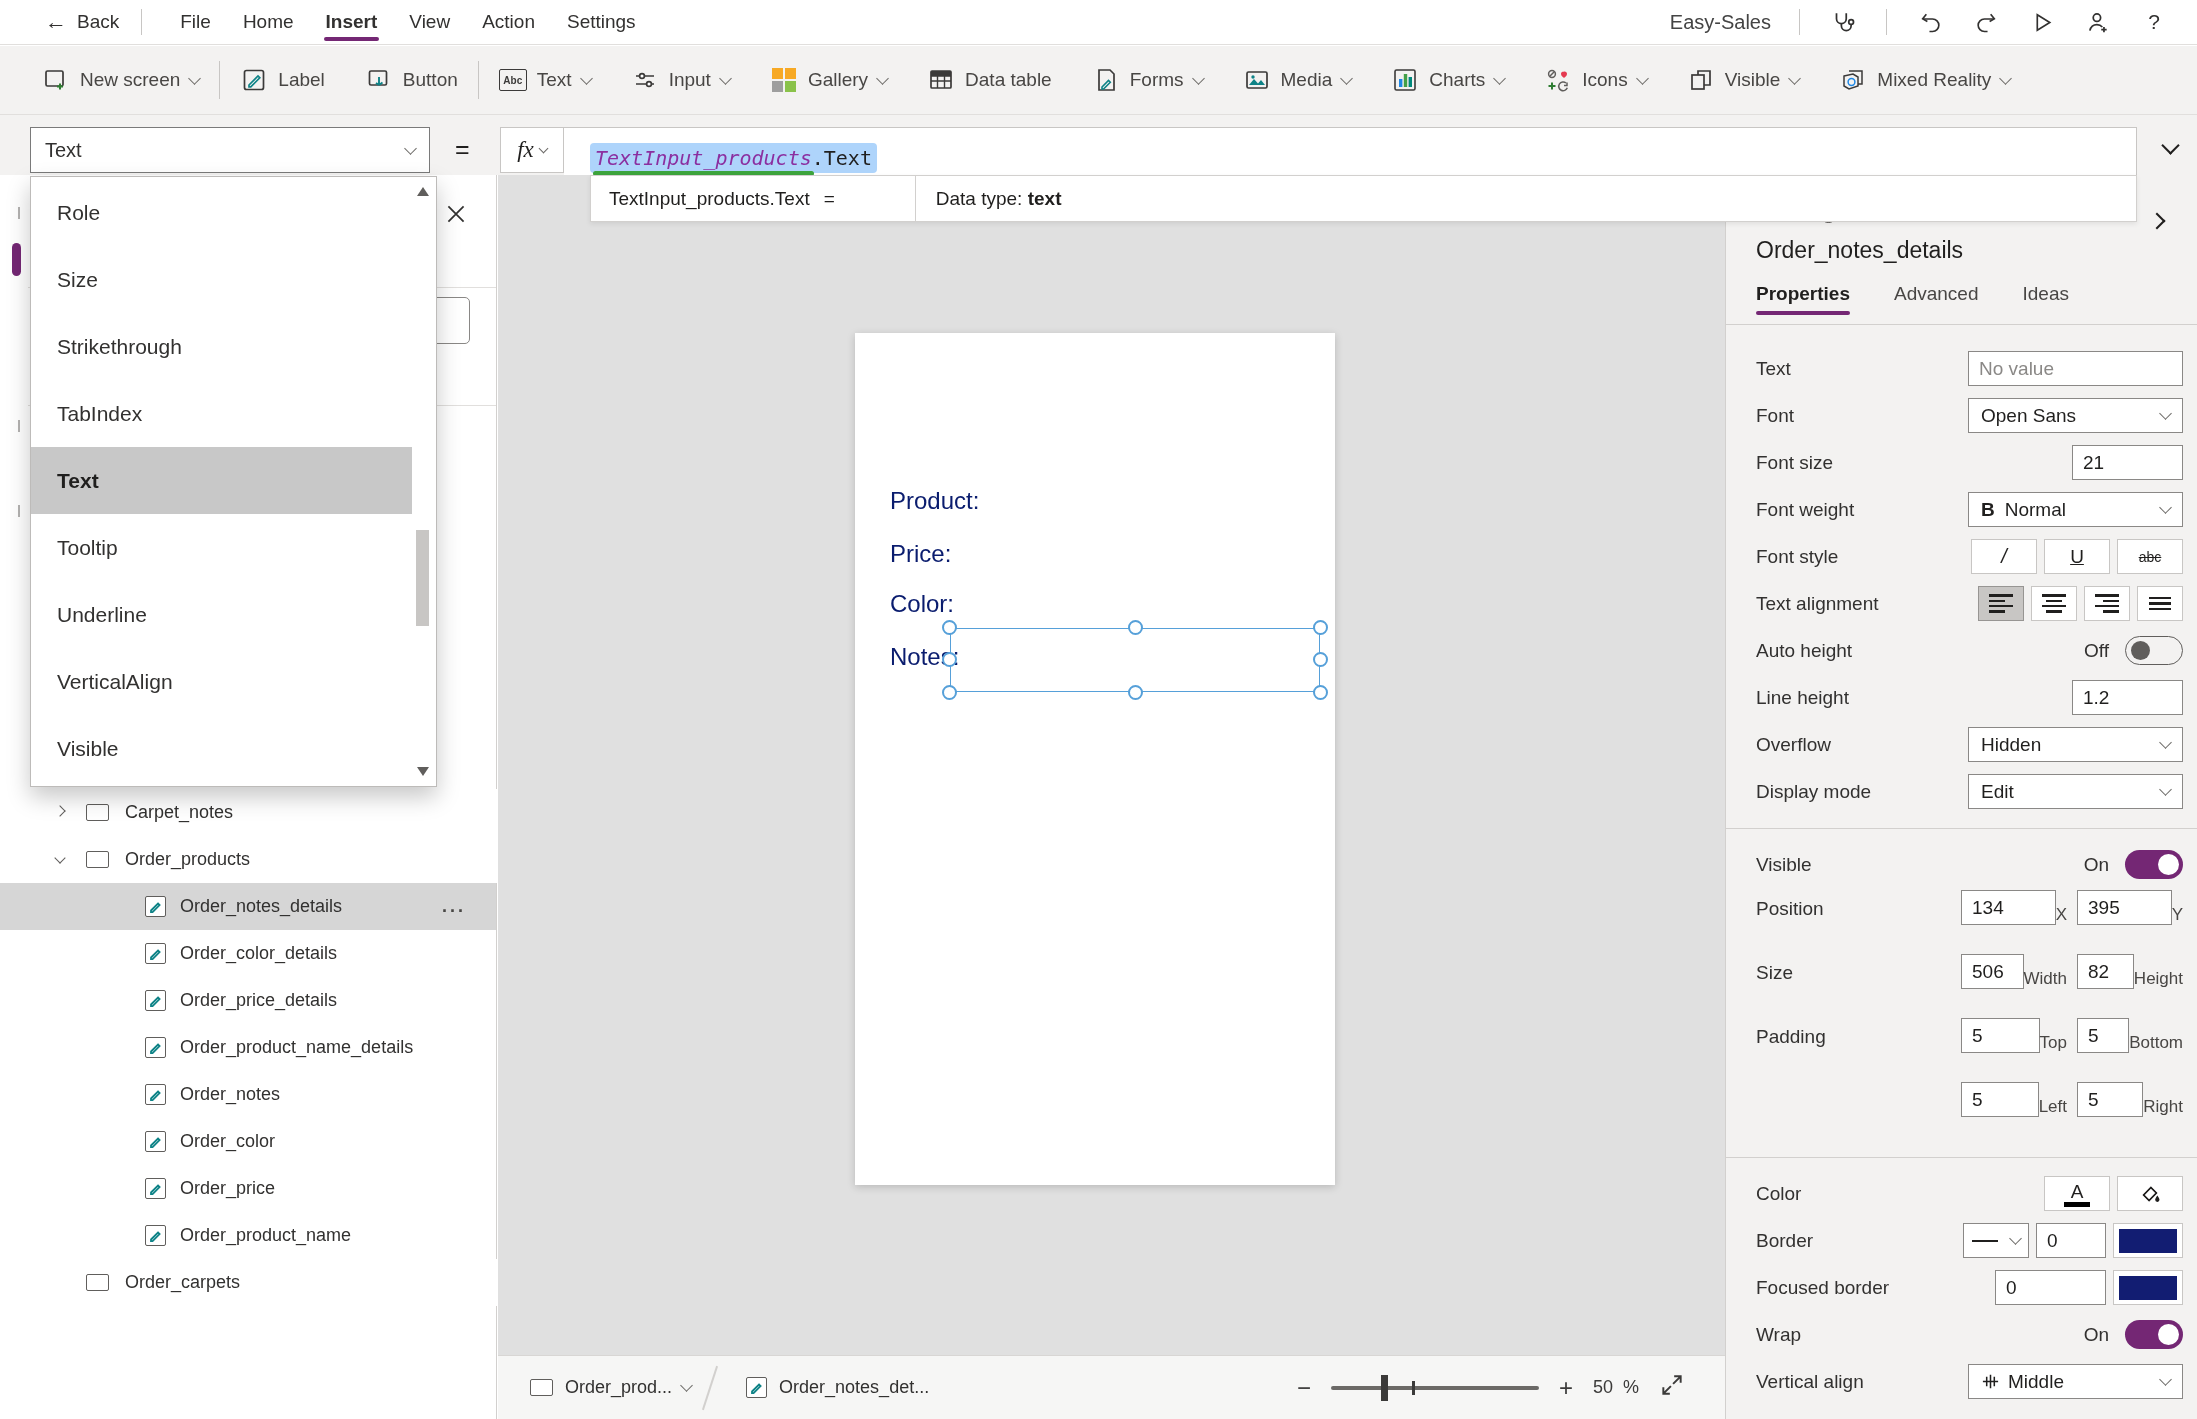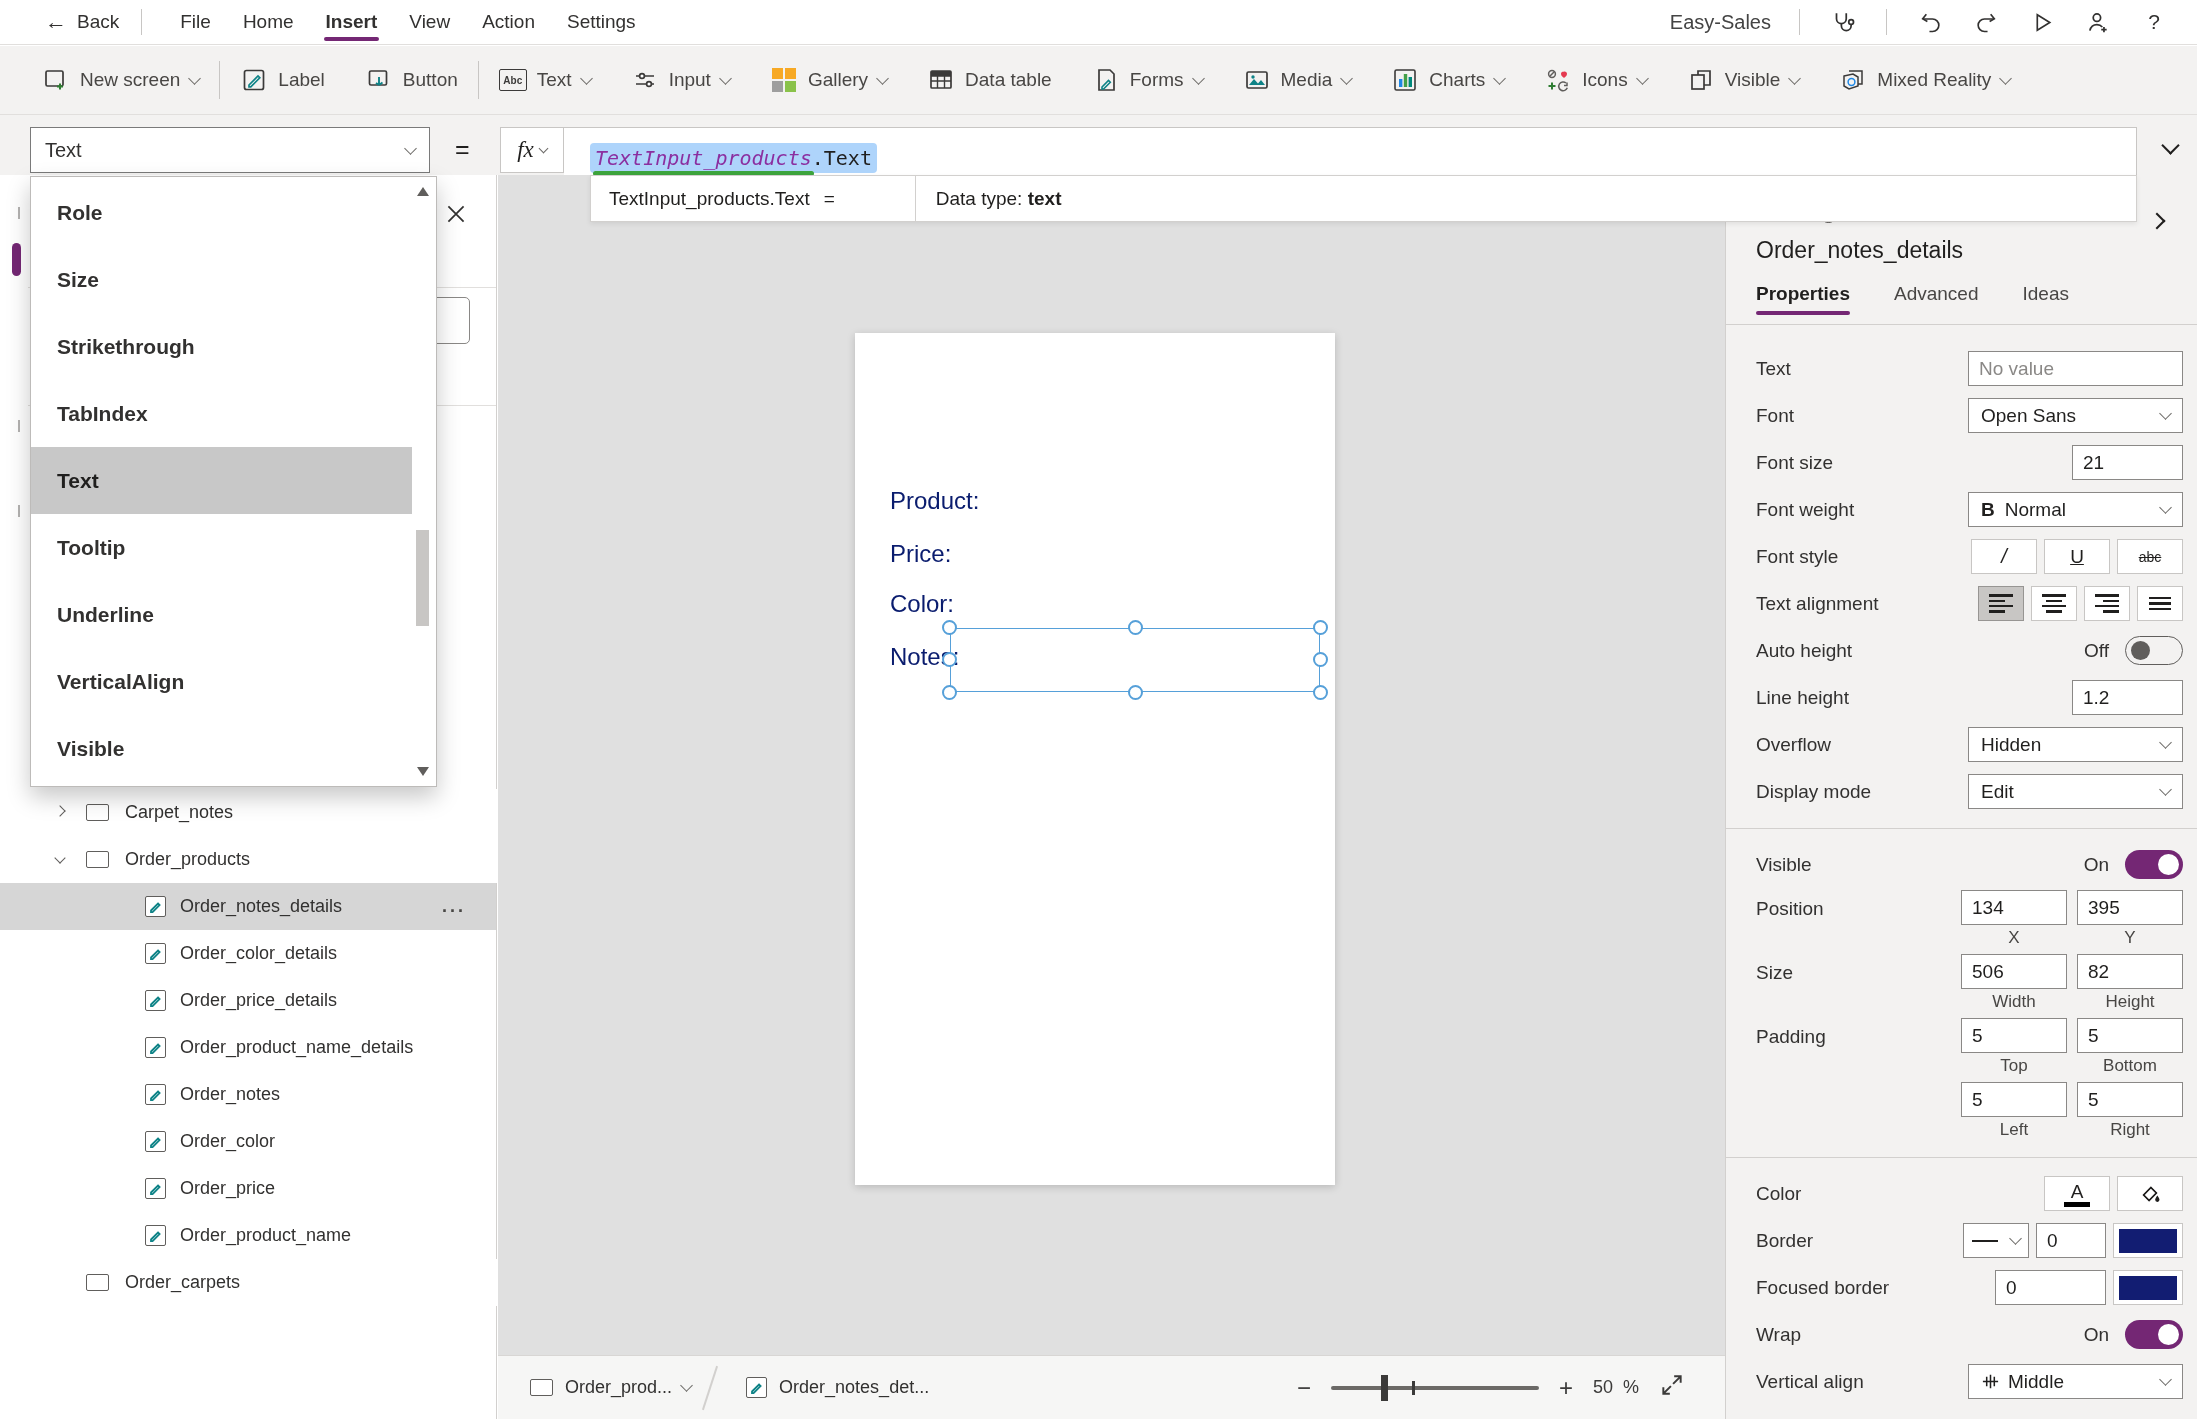--- a/index.html
+++ b/index.html
@@ -65,21 +65,21 @@
   .hint .expr{margin-left:18px;}
   .hint .eq{margin-left:14px;}
   .hint .hdiv{width:1px;height:46px;background:#d2d0ce;margin-left:80px;}
   .hint .dtype{margin-left:20px;color:#201f1e;}
   .hint .dtype b{font-weight:bold;}
 
   
   .pdrop{position:absolute;left:30px;top:176px;width:407px;height:611px;background:#fff;border:1px solid #bdbbb9;
     box-shadow:0 10px 22px rgba(0,0,0,.22);z-index:70;}
   .pdrop .list{position:absolute;left:0;top:2px;right:24px;bottom:2px;display:flex;flex-direction:column;}
-  .pdrop .opt{height:67px;display:flex;align-items:center;padding-left:26px;font-size:21px;color:var(--txt);cursor:pointer;font-weight:bold;}
+  .pdrop .opt{height:67px;display:flex;align-items:center;padding-left:26px;font-size:21px;color:var(--txt);cursor:pointer;}
   .pdrop .opt.sel{background:#c8c8c8;font-weight:bold;color:#201f1e;}
   .pscroll{position:absolute;right:2px;top:2px;width:22px;bottom:2px;background:#fff;}
   .sarrow{position:absolute;left:5px;width:0;height:0;border-left:6px solid transparent;border-right:6px solid transparent;}
   .sarrow.up{top:8px;border-bottom:9px solid #605e5c;}
   .sarrow.down{bottom:8px;border-top:9px solid #605e5c;}
   .sthumb{position:absolute;left:4px;top:351px;width:13px;height:96px;background:#c8c6c4;}
 
   
   .tree{position:absolute;left:0;top:175px;width:497px;height:1244px;background:#fff;border-right:1px solid #d2d0ce;}
   .railpill{position:absolute;left:12px;top:68px;width:9px;height:33px;border-radius:5px;background:var(--purple);}
@@ -142,21 +142,21 @@
   .pbody{position:absolute;left:0;right:0;top:170px;}
   .prow{height:47px;display:flex;align-items:center;justify-content:space-between;padding:0 14px 0 30px;}
   .prow.tall{height:64px;align-items:flex-start;padding-top:2px;}
   .plabel{font-size:19px;color:var(--txt);}
   .pinput{background:#fff;border:1px solid var(--bd2);height:35px;display:flex;align-items:center;padding:0 10px;font-size:19px;color:#201f1e;}
   .pinput.muted{color:#8a8886;}
   .w215{width:215px;} .w106{width:111px;} .w70{width:70px;} .w66{width:66px;}
   .pselect{background:#fff;border:1px solid var(--bd2);height:35px;display:flex;align-items:center;padding:0 12px;font-size:19px;color:#201f1e;cursor:pointer;}
   .pselect .chev{margin-left:auto;}
   .dual{display:flex;gap:10px;}
-  .cell{width:106px;display:flex;flex-direction:column;align-items:center;}
+  .cell{width:106px;display:flex;flex-direction:row;align-items:flex-end;}
   .cell .pinput{width:106px;}
   .sublabel{font-size:17px;color:var(--txt2);margin-top:3px;}
   .stylebtns{display:flex;gap:7px;}
   .pbtn{width:66px;height:35px;background:#fff;border:1px solid var(--bd);display:flex;align-items:center;justify-content:center;
     font-size:19px;color:#201f1e;cursor:pointer;}
   .pbtn.sq{width:46px;}
   .pbtn.active{background:#c8c6c4;border-color:#979593;}
   .italslash{font-style:italic;font-size:20px;}
   .uline{text-decoration:underline;}
   .strike{font-size:14px;text-decoration:line-through;}

